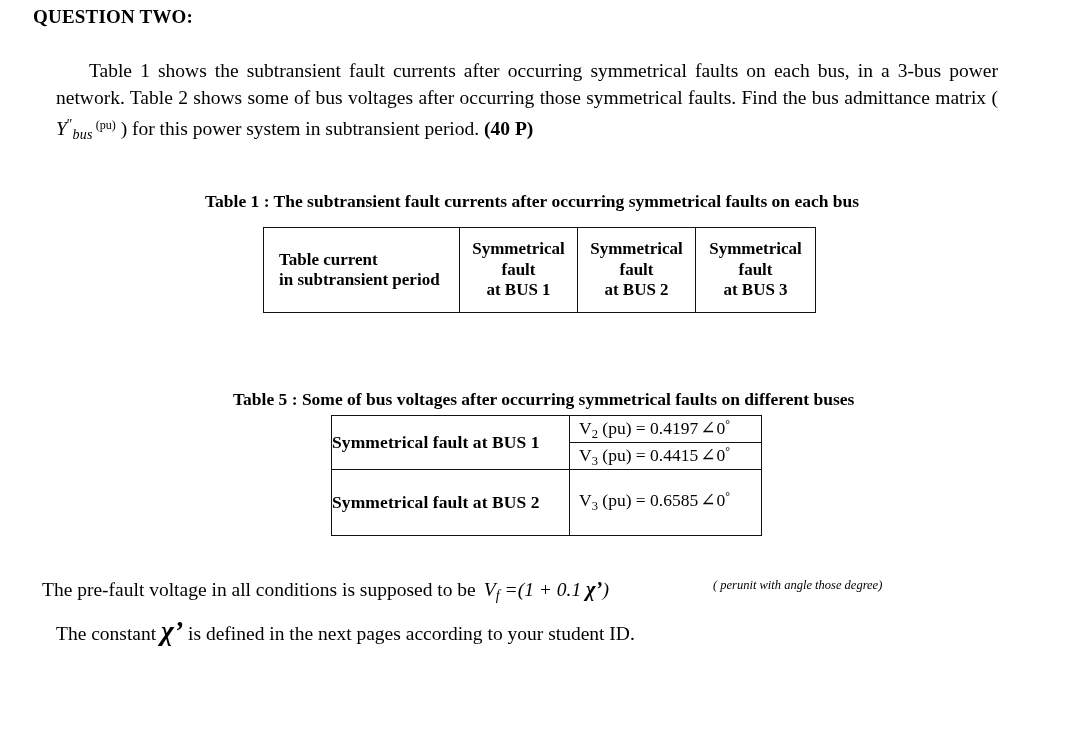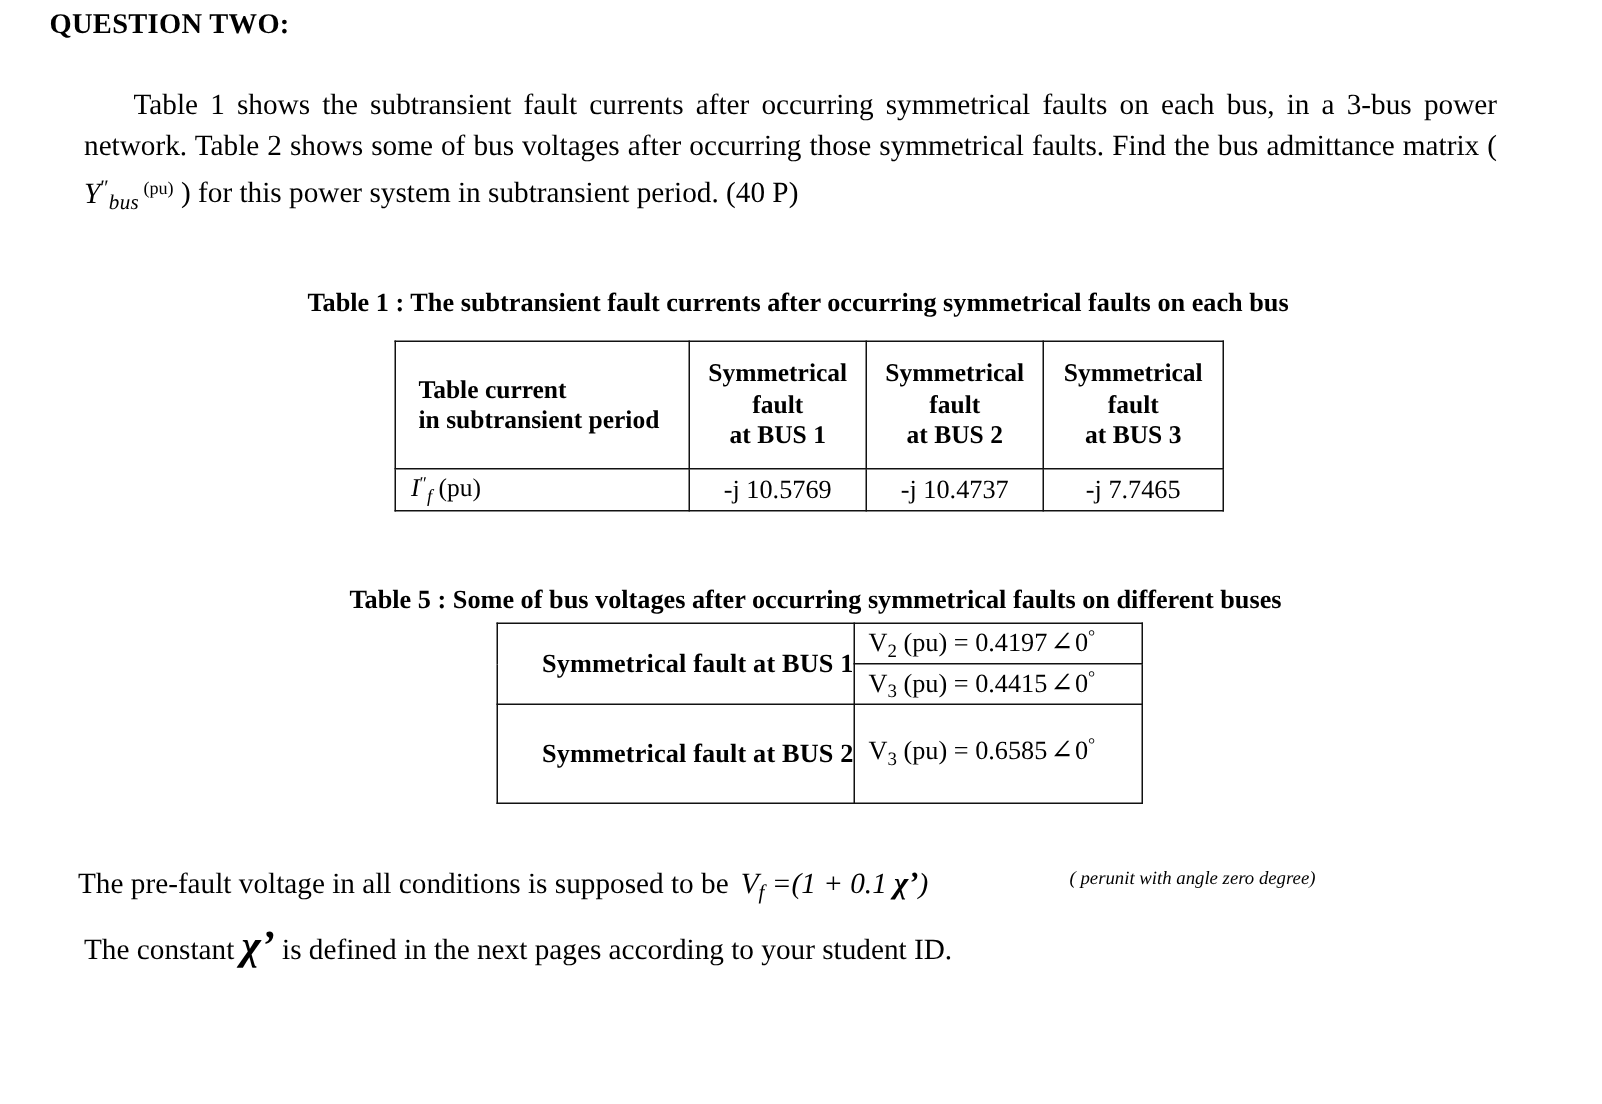--- a/index.html
+++ b/index.html
@@ -31,21 +31,21 @@
     position: absolute;
     left: 56px;
     top: 57px;
     width: 942px;
     font-size: 19.5px;
     line-height: 27px;
     text-align: justify;
     text-indent: 33px;
   }
   #intro-paragraph .nowrap { white-space: nowrap; }
-  #intro-paragraph .bold { font-weight: normal; }
+  #intro-paragraph .bold { font-weight: bold; }
 
   
   .mi {
     font-style: italic;
     font-family: "Liberation Serif", "DejaVu Serif", serif;
   }
   .sub-bus {
     font-style: italic;
     font-size: 0.72em;
     vertical-align: -0.32em;
@@ -131,21 +131,21 @@
     table-layout: fixed;
   }
   #table2 td {
     border: 1.4px solid #111111;
     padding: 0;
   }
   #table2 .lcell {
     width: 237px;
     font-weight: bold;
     font-size: 17.5px;
-    text-align: right;
+    text-align: left;
     vertical-align: middle;
     letter-spacing: 0.1px;
   }
   #table2 .vcell {
     width: 182px;
     font-size: 17.5px;
     text-align: left;
     padding-left: 9px;
     vertical-align: middle;
     height: 22px;
@@ -168,21 +168,21 @@
     margin-right: 1px;
   }
   .degsym {
     font-size: 0.68em;
     vertical-align: 0.52em;
   }
 
   
   #prefault-line {
     position: absolute;
-    left: 52px;
+    left: 42px;
     top: 578px;
     font-size: 19.5px;
     white-space: nowrap;
   }
   #prefault-formula {
     font-style: italic;
     margin-left: 8px;
     font-size: 19.5px;
   }
   .chi-small {
@@ -244,26 +244,20 @@
           <div>Symmetrical</div>
           <div>fault</div>
           <div>at BUS 2</div>
         </th>
         <th class="hdr">
           <div>Symmetrical</div>
           <div>fault</div>
           <div>at BUS 3</div>
         </th>
       </tr>
-      <tr>
-        <td class="datacell datacell-first"><span class="mi">I</span><span class="dprime">″</span><span class="sub-f">f</span>&nbsp;<span>(pu)</span></td>
-        <td class="datacell">-j 10.5769</td>
-        <td class="datacell">-j 10.4737</td>
-        <td class="datacell">-j 7.7465</td>
-      </tr>
     </tbody>
   </table>
 </div>
 
 <div class="table-caption" id="caption-table2">Table 5 : Some of bus voltages after occurring symmetrical faults on different buses</div>
 
 <div id="table2-wrap">
   <table id="table2">
     <tbody>
       <tr>
@@ -276,15 +270,15 @@
       <tr>
         <td class="lcell r2">Symmetrical  fault at BUS 2</td>
         <td class="vcell vcell-tall"><span>V</span><span class="vsub">3</span>&nbsp;<span>(pu) = </span><span>0.6585</span><span class="angsym">∠</span><span>0</span><span class="degsym">°</span></td>
       </tr>
     </tbody>
   </table>
 </div>
 
 <div id="prefault-line"><span>The pre-fault voltage in all conditions is supposed to be</span><span id="prefault-formula"><span>V</span><span class="sub-f">f</span><span> =(1 + 0.1 </span><span class="chi-small">χ’</span><span>)</span></span></div>
 
-<div id="perunit-note">( perunit with angle zero degree)</div>
+<div id="perunit-note">( perunit with angle those degree)</div>
 
 <div id="constant-line"><span>The constant </span><span class="chi-big">χ’</span><span> is defined in the next pages according to your student ID.</span></div>
 
 </body></html>

